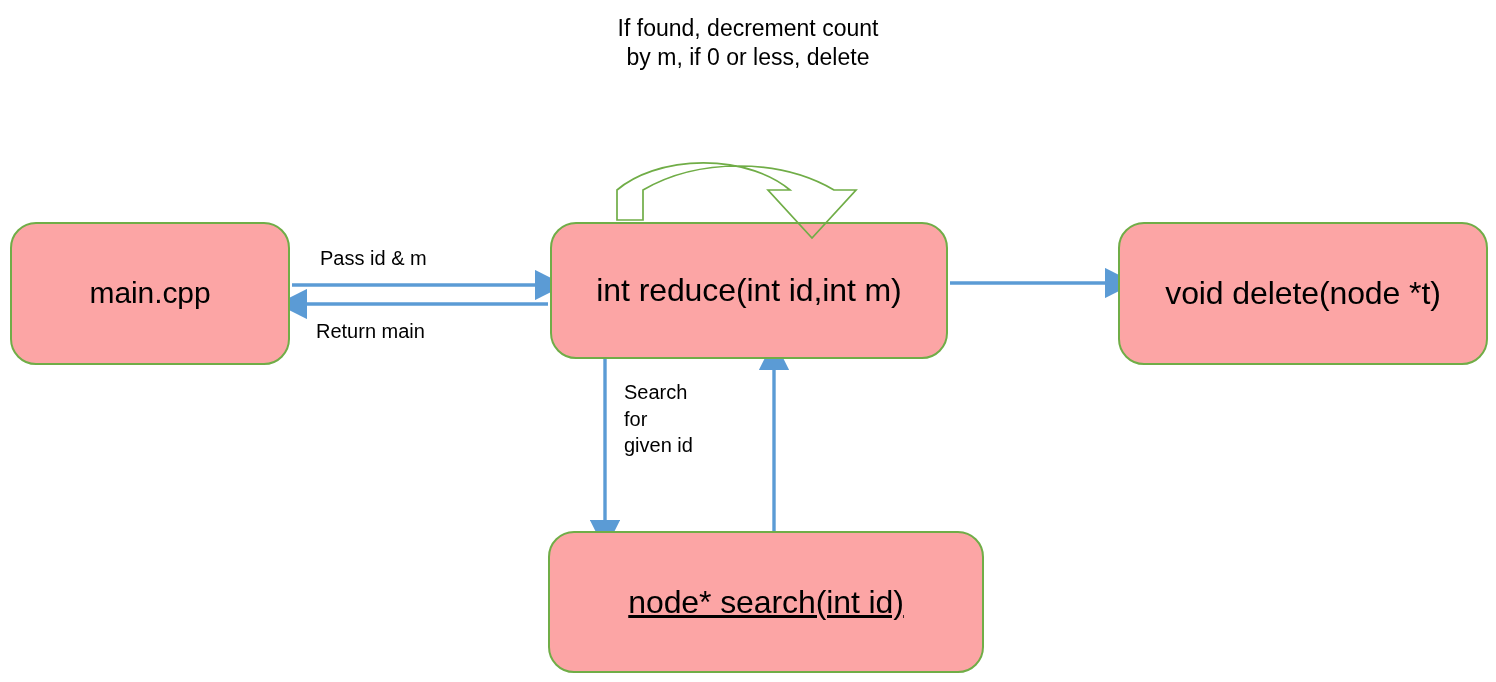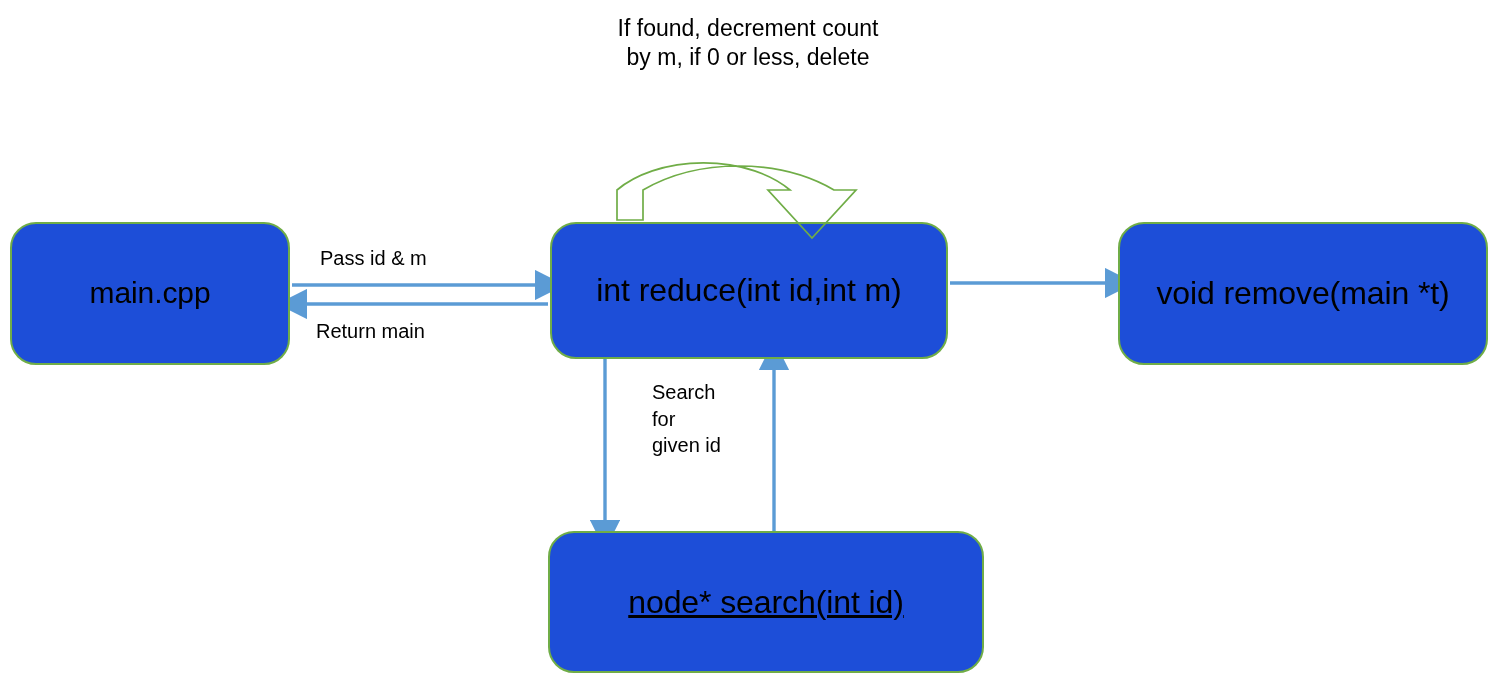--- a/index.html
+++ b/index.html
@@ -5,21 +5,21 @@
 <style>
   html,body{margin:0;padding:0;background:#ffffff;}
   body{font-family:"Liberation Sans",sans-serif;color:#000000;}
   #canvas{position:relative;width:1496px;height:682px;background:#ffffff;overflow:hidden;}
 
   .node-box{
     position:absolute;
     box-sizing:border-box;
     border:2.5px solid #70AD47;
     border-radius:26px;
-    background:#1d4ed8;
+    background:#fca5a5;
     display:flex;
     align-items:center;
     justify-content:center;
     text-align:center;
     z-index:3;
   }
   .node-label{
     font-size:32px;
     line-height:1.15;
     color:#000000;
@@ -48,21 +48,21 @@
     position:absolute;
     font-size:20px;
     line-height:1.15;
     color:#000000;
     z-index:6;
     white-space:pre-line;
   }
   #lbl-pass-id{left:320px; top:247px; width:230px; text-align:left;}
   #lbl-return-count{left:316px; top:320px; width:240px; text-align:left;
       height:33px; overflow:hidden;}
-  #lbl-search{left:652px; top:379px; width:150px; text-align:left; line-height:1.33;}
+  #lbl-search{left:624px; top:379px; width:150px; text-align:left; line-height:1.33;}
   #lbl-passnode{left:800px; top:384px; width:200px; text-align:left; line-height:1.33;}
 
   svg.overlay{position:absolute;left:0;top:0;width:1496px;height:682px;overflow:visible;}
   #svg-arrows{z-index:2;}
   #svg-loop{z-index:5;}
   #clip-white{position:absolute;left:292px;top:352px;width:256px;height:14px;
       background:#ffffff;z-index:7;}
 </style>
 </head>
 <body>
@@ -114,21 +114,21 @@
 
   <div id="box-main" class="node-box">
     <span class="node-label">main.cpp</span>
   </div>
 
   <div id="box-reduce" class="node-box">
     <span class="node-label">int reduce(int id,int m)</span>
   </div>
 
   <div id="box-remove" class="node-box">
-    <span class="node-label">void remove(main *t)</span>
+    <span class="node-label">void delete(node *t)</span>
   </div>
 
   <div id="box-search" class="node-box">
     <span class="node-label">node* search(int id)</span>
   </div>
 
   <div id="lbl-pass-id" class="edge-label">Pass id &amp; m</div>
 
   <div id="lbl-return-count" class="edge-label">Return main</div>
 

